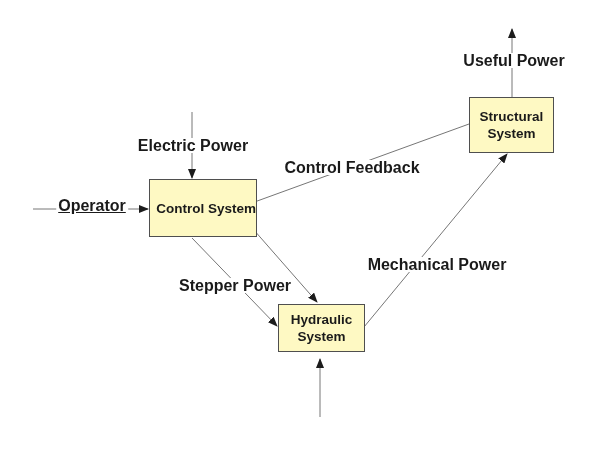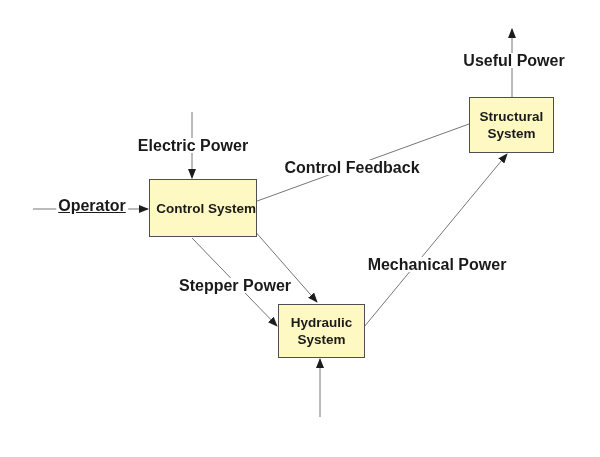--- a/index.html
+++ b/index.html
@@ -9,21 +9,21 @@
     overflow:hidden;
   }
   .canvas svg { position:absolute; left:0; top:0; }
   .box {
     position:absolute; box-sizing:border-box;
     border:1.5px solid #4f4f4f; background:#fef9c3;
     display:flex; align-items:center; justify-content:center;
     text-align:center; font-size:13.5px; line-height:17px;
   }
   #box-control    { left:149px; top:179px; width:108px; height:58px;justify-content:flex-end; }
-  #box-hydraulic  { left:278px; top:304px; width:87px; height:54px; }
+  #box-hydraulic  { left:278px; top:304px; width:87px; height:48px; }
   #box-structural { left:469px; top:97px;  width:85px; height:56px; }
   .lbl {
     position:absolute; transform:translateX(-50%);
     background:#ffffff; font-size:16px; line-height:15px;
     white-space:nowrap; padding:0 2px;
   }
   #lbl-electric   { left:193px; top:138px; }
   #lbl-operator   { left:92px;  top:198px;text-decoration:underline; }
   #lbl-useful     { left:514px; top:53px;  }
   #lbl-encoder    { left:352px; top:160px; }

